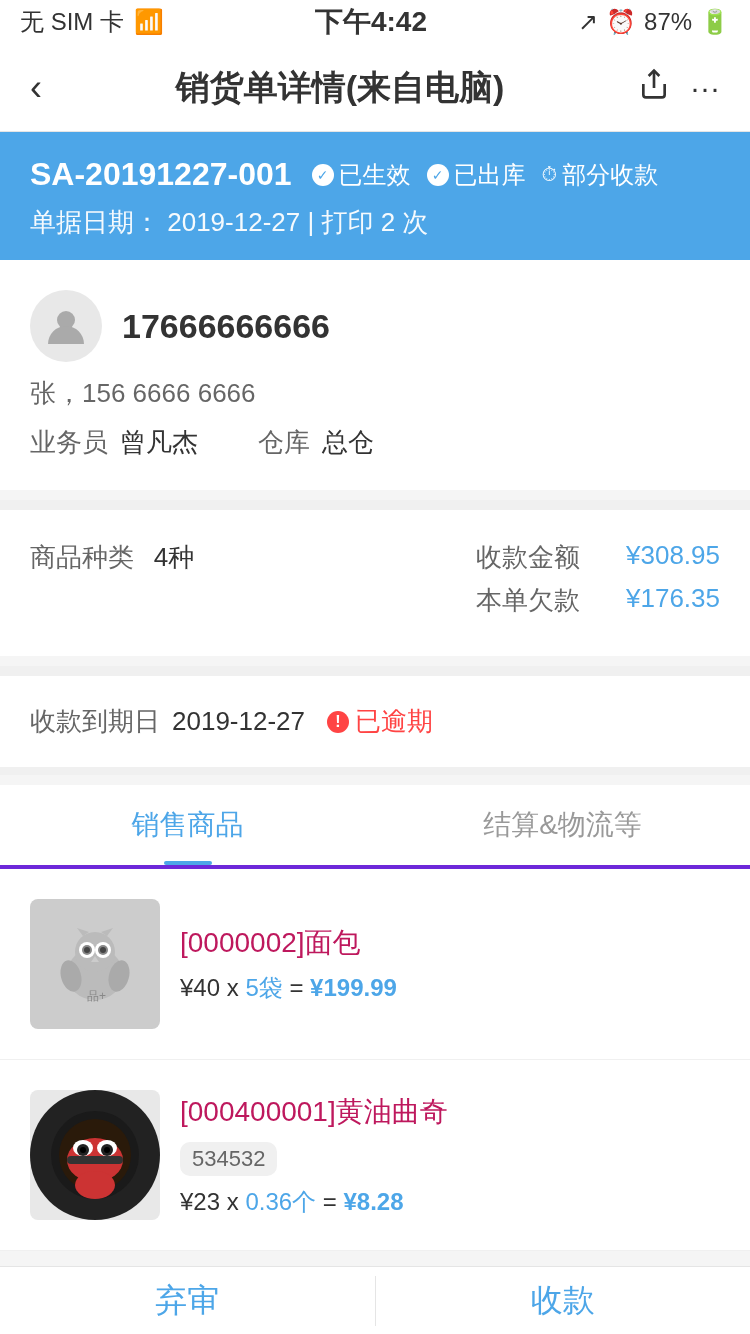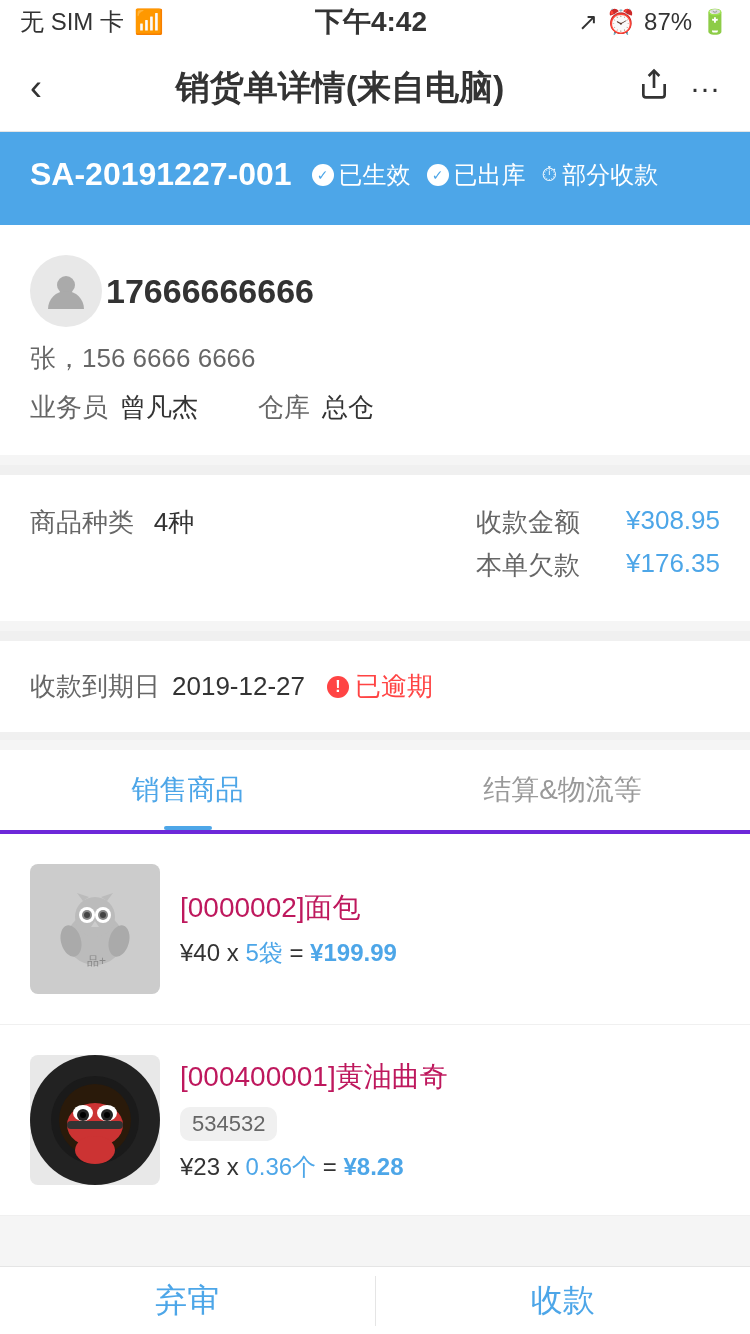--- a/index.html
+++ b/index.html
@@ -93,21 +93,21 @@
 
     
     .customer-section {
       background: #fff;
       padding: 30px;
       margin-bottom: 10px;
     }
     .customer-row {
       display: flex;
       align-items: center;
-      gap: 4px;
+      gap: 20px;
       margin-bottom: 14px;
     }
     .customer-avatar {
       width: 72px;
       height: 72px;
       border-radius: 50%;
       background: #e8e8e8;
       display: flex;
       align-items: center;
       justify-content: center;
@@ -359,20 +359,25 @@
       <div class="status-badge">
         <div class="check-icon">✓</div>
         <span>已出库</span>
       </div>
       <div class="status-badge">
         <span class="clock-icon">⏱</span>
         <span>部分收款</span>
       </div>
     </div>
   </div>
+  <div class="order-date">
+    <span>单据日期：</span>
+    <span>2019-12-27</span>
+    <span>| 打印 2 次</span>
+  </div>
 </div>
 
 <div class="customer-section">
   <div class="customer-row">
     <div class="customer-avatar">
       <svg viewBox="0 0 44 44" fill="#aaa">
         <circle cx="22" cy="16" r="9"></circle>
         <path d="M4 40c0-9.9 8.1-18 18-18s18 8.1 18 18"></path>
       </svg>
     </div>

